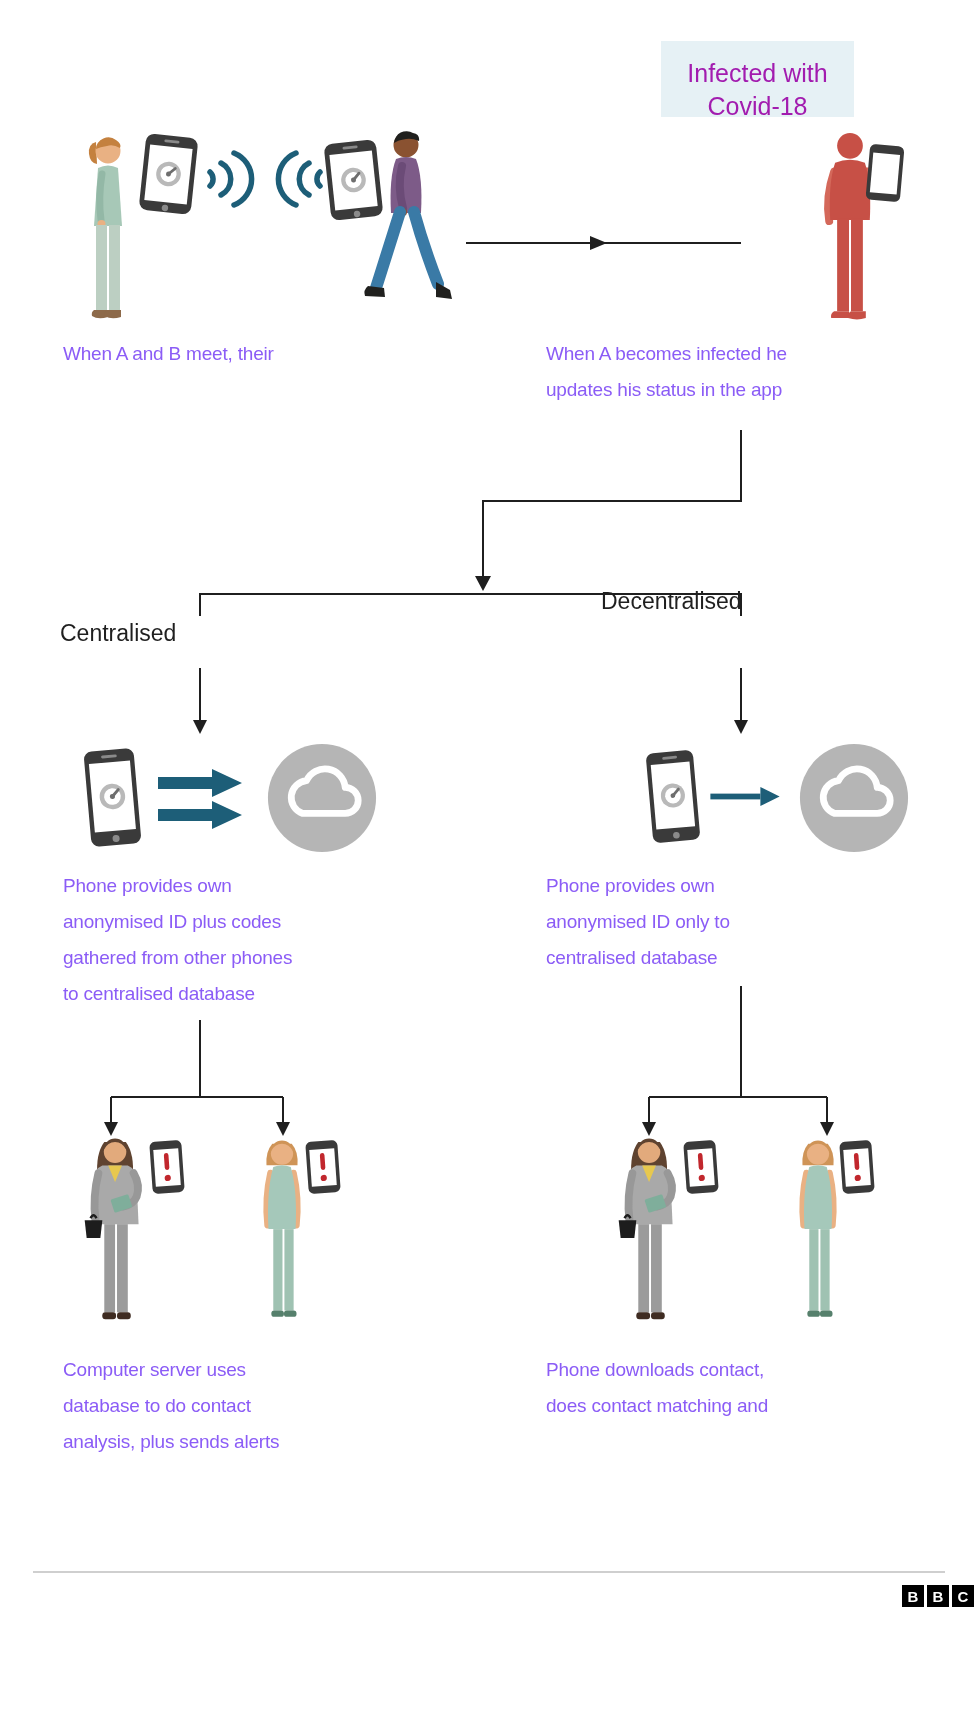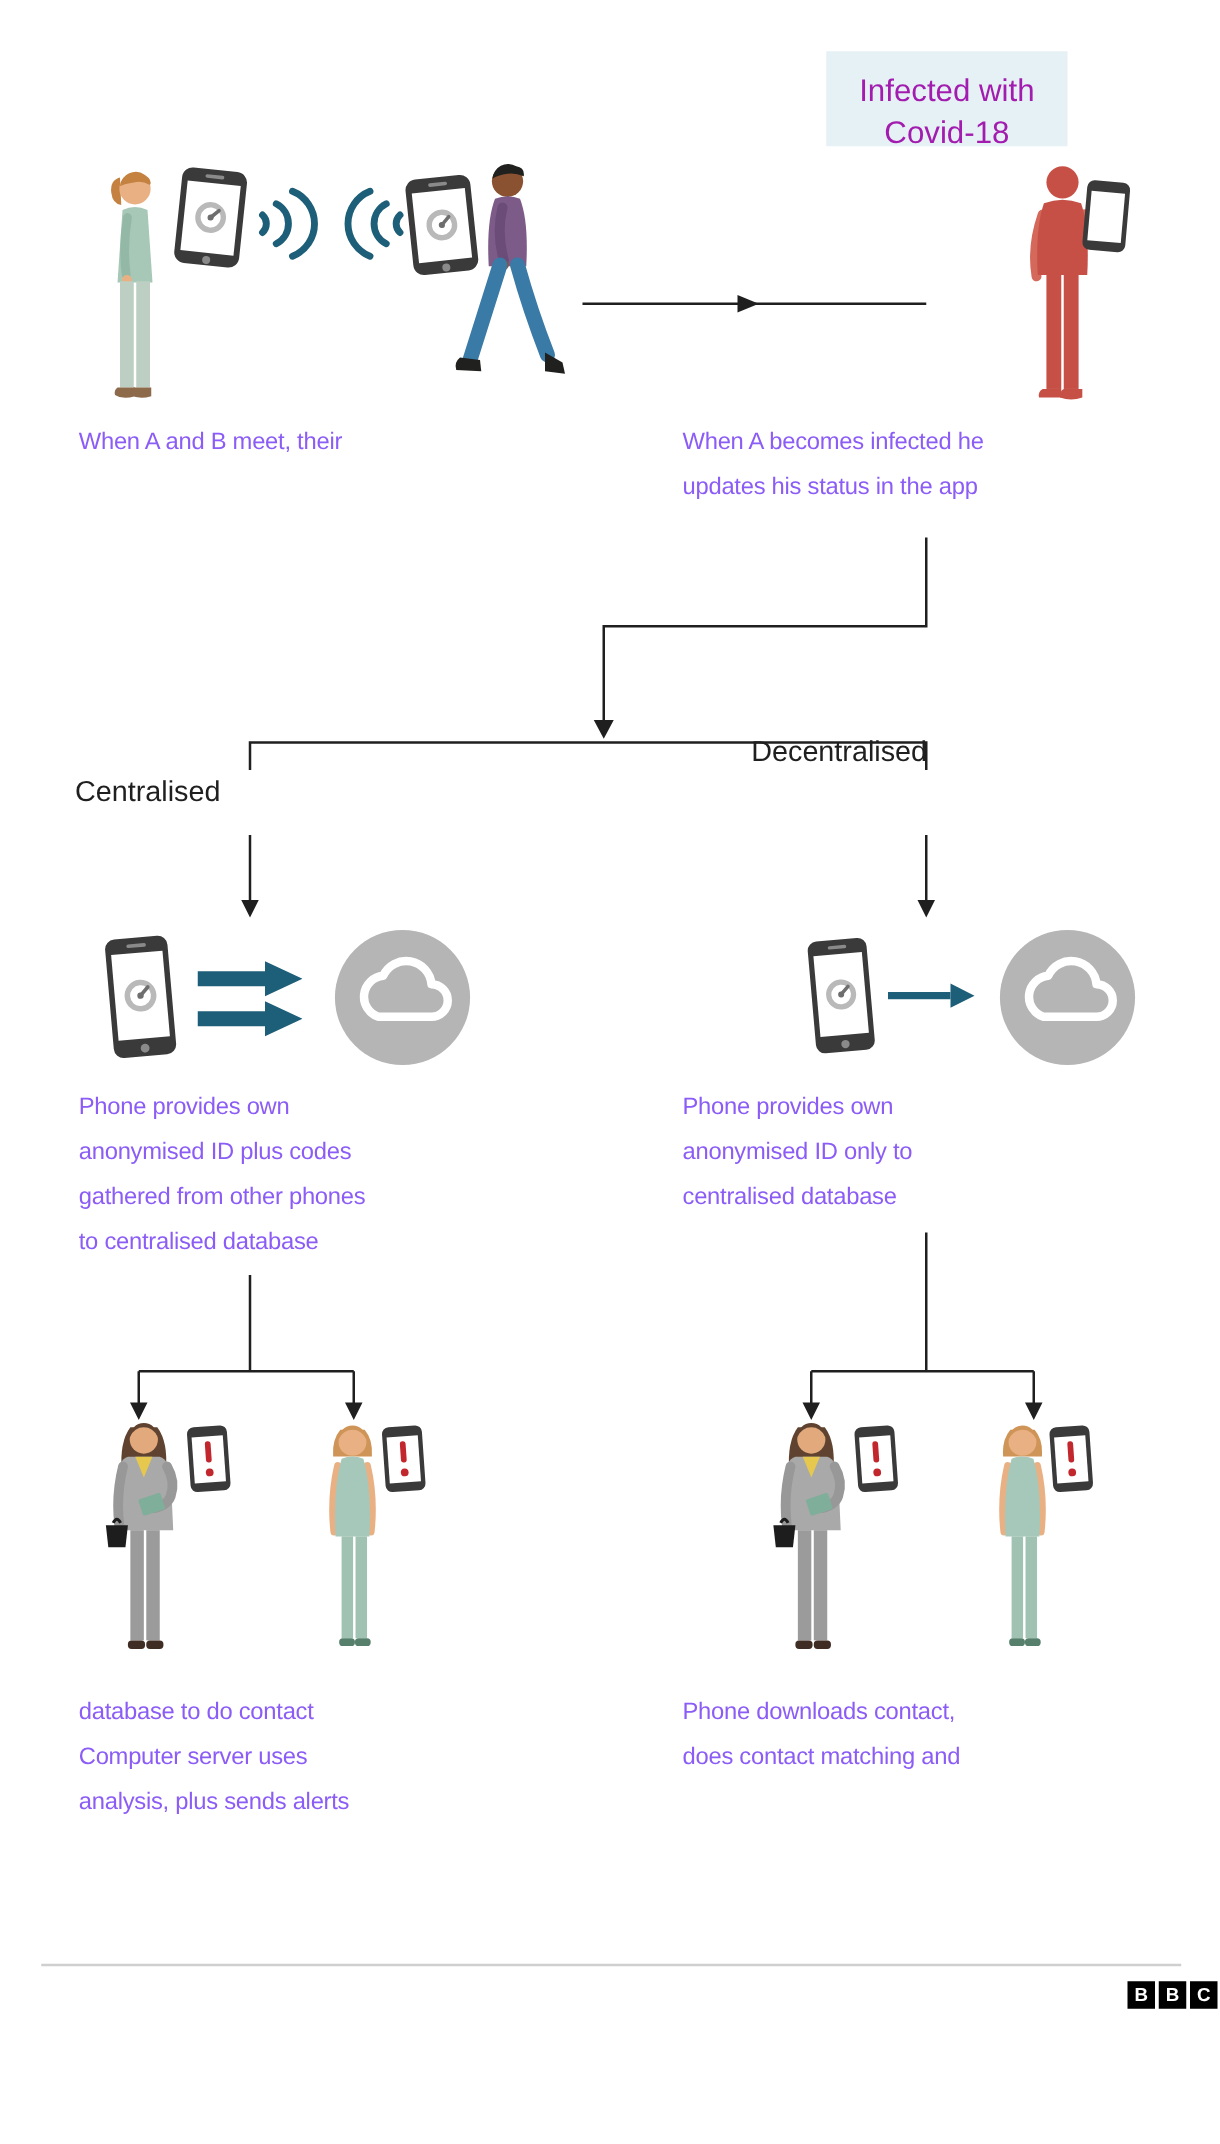--- a/index.html
+++ b/index.html
@@ -274,22 +274,22 @@
       <use href="#sym-alert-phone"></use>
     </svg>
   <svg class="fig" style="left:782px;top:1138px;width:72px;height:190px">
       <use href="#sym-teal-woman"></use>
     </svg>
   <svg class="fig" style="left:840px;top:1140px;width:34px;height:54px;transform:rotate(-4deg)">
       <use href="#sym-alert-phone"></use>
     </svg>
 
   <div class="caption" style="left:63px;top:1352px">
+    <div>Computer server uses</div>
     <div>database to do contact</div>
-    <div>Computer server uses</div>
     <div>analysis, plus sends alerts</div>
   </div>
   <div class="caption" style="left:546px;top:1352px">
     <div>Phone downloads contact,</div>
     <div>does contact matching and</div>
   </div>
 
   <div class="bbc" style="left:902px;top:1585px">
     <span class="bbc-block">B</span>
     <span class="bbc-block">B</span>

